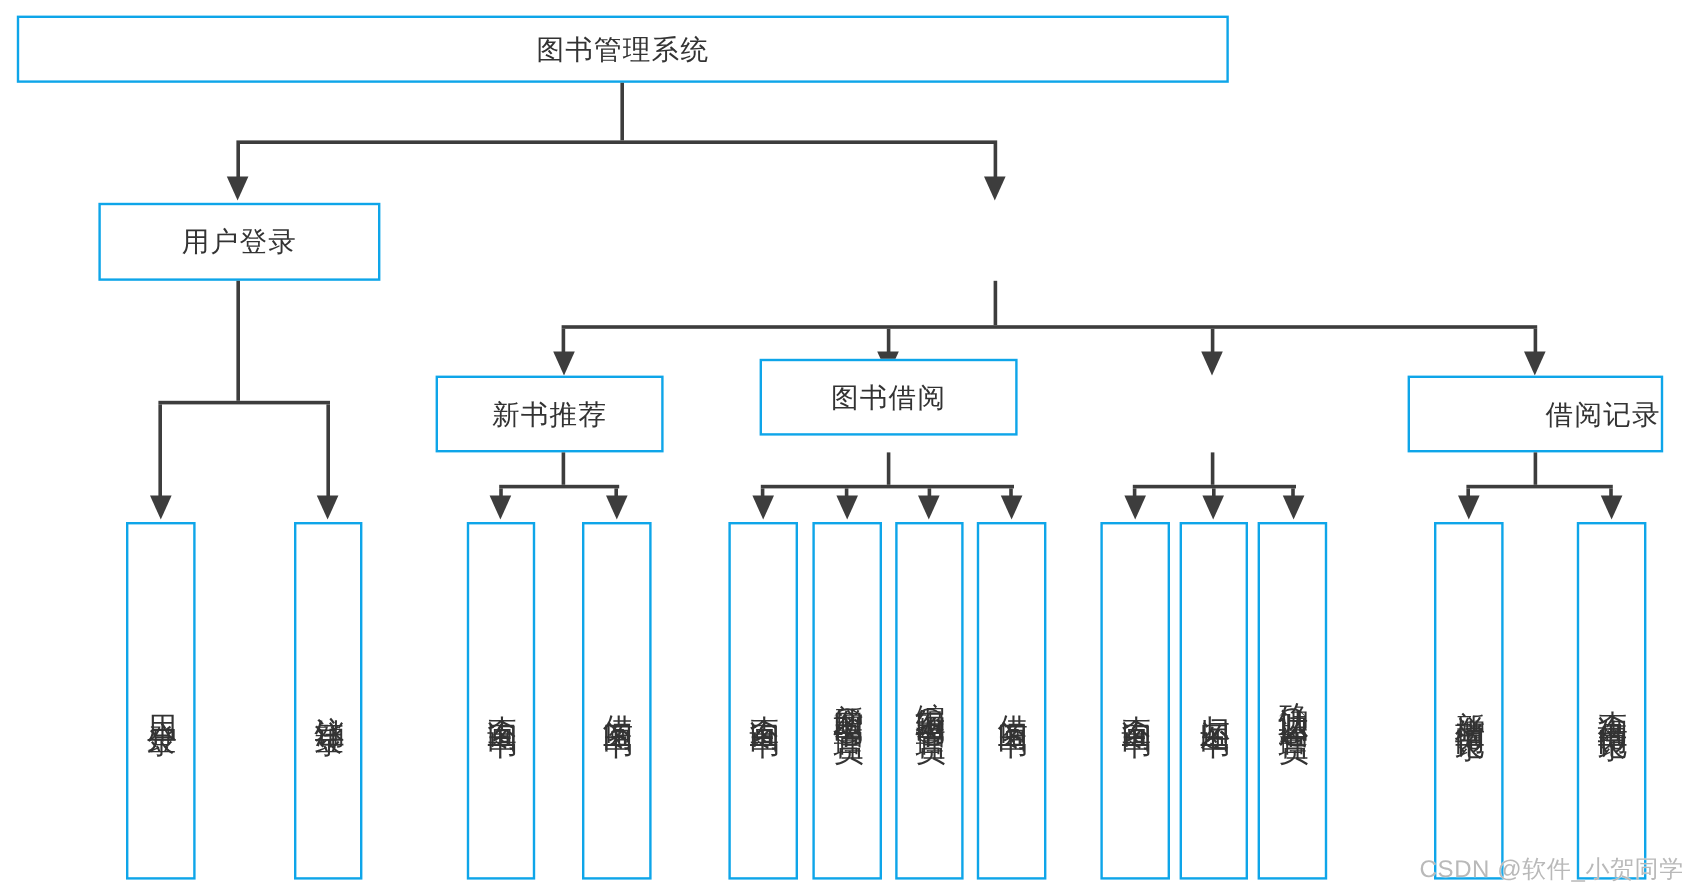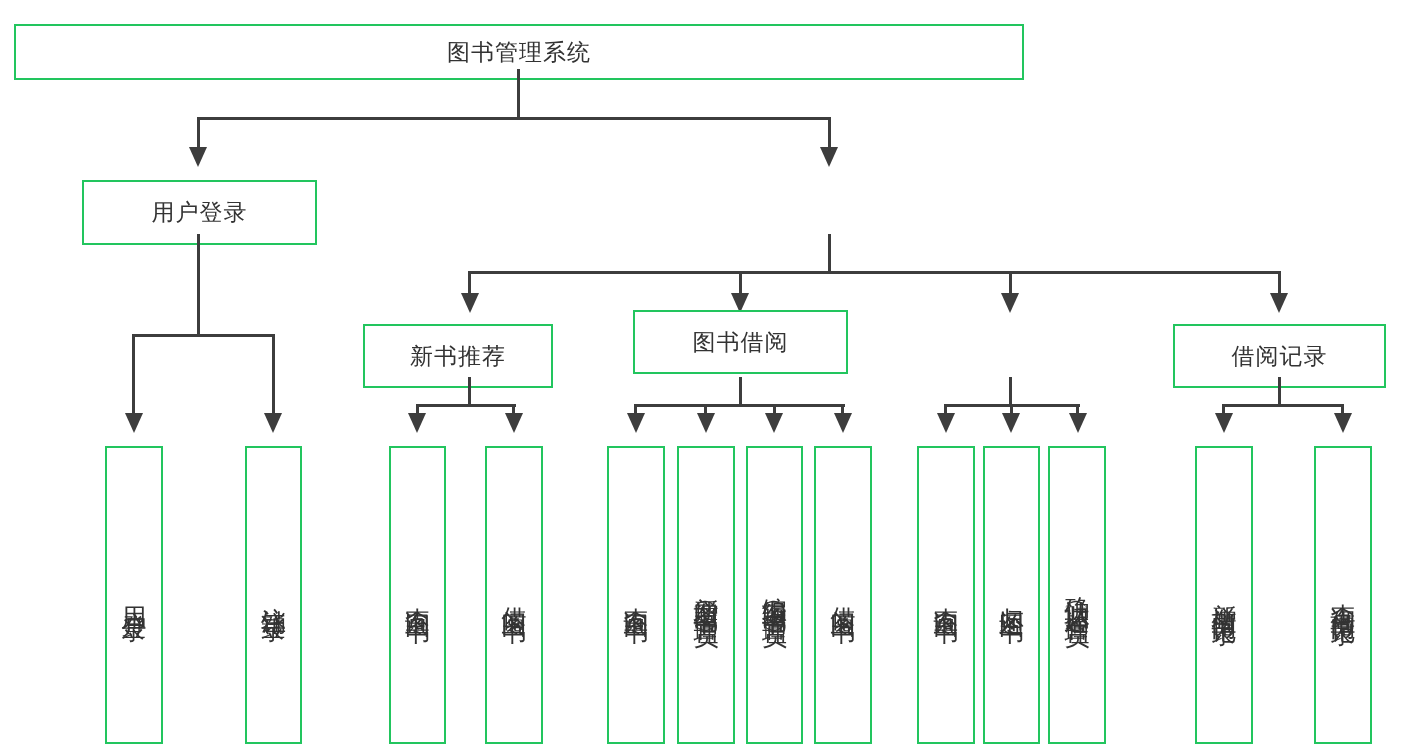--- a/index.html
+++ b/index.html
@@ -6,25 +6,24 @@
   #stage{
     position:relative;
     width:1405px;height:747px;
     background:#ffffff;
     font-family:"Liberation Sans","DejaVu Sans",sans-serif;
     overflow:hidden;
   }
   .box{
     position:absolute;
     background:#fff;
-    border:2px solid #22c55e;
+    border:2px solid #0ea5e9;
     box-sizing:border-box;
     display:flex;align-items:center;justify-content:center;
     color:#333333;
-    margin-top:11px;
   }
   .hbox{font-size:23px;letter-spacing:1px;}
   .vbox{
     font-size:25px;
     writing-mode:vertical-rl;
     text-orientation:mixed;
     letter-spacing:4px;
     line-height:1;
     display:flex;align-items:center;justify-content:center;
   }
@@ -83,21 +82,21 @@
   <div class="arrow" style="left:731px;top:293px;"></div>
   <div class="arrow" style="left:1001px;top:293px;"></div>
   <div class="arrow" style="left:1270px;top:293px;"></div>
 
   <div class="box hbox" style="left:363px;top:313px;width:190px;height:64px;">
     <span>新书推荐</span>
   </div>
   <div class="box hbox" style="left:633px;top:299px;width:215px;height:64px;">
     <span>图书借阅</span>
   </div>
-  <div class="box hbox" style="left:1173px;top:313px;width:213px;height:64px;">
+  <div class="box hbox" style="left:1173px;top:313px;width:213px;height:64px;justify-content:flex-end;">
     <span>借阅记录</span>
   </div>
 
   <div class="line" style="left:468px;top:377px;width:3px;height:27px;"></div>
   <div class="line" style="left:416px;top:404px;width:100px;height:3px;"></div>
   <div class="line" style="left:416px;top:407px;width:3px;height:8px;"></div>
   <div class="line" style="left:512px;top:407px;width:3px;height:8px;"></div>
   <div class="arrow" style="left:408px;top:413px;"></div>
   <div class="arrow" style="left:505px;top:413px;"></div>
 
@@ -165,14 +164,15 @@
     <span>确认归还（管理员）</span>
   </div>
 
   <div class="box vbox" style="left:1195px;top:435px;width:58px;height:298px;">
     <span>新增借阅记录</span>
   </div>
   <div class="box vbox" style="left:1314px;top:435px;width:58px;height:298px;">
     <span>查询借阅记录</span>
   </div>
 
+  <div id="watermark">CSDN @软件_小贺同学</div>
 
 </div>
 
 </body></html>

